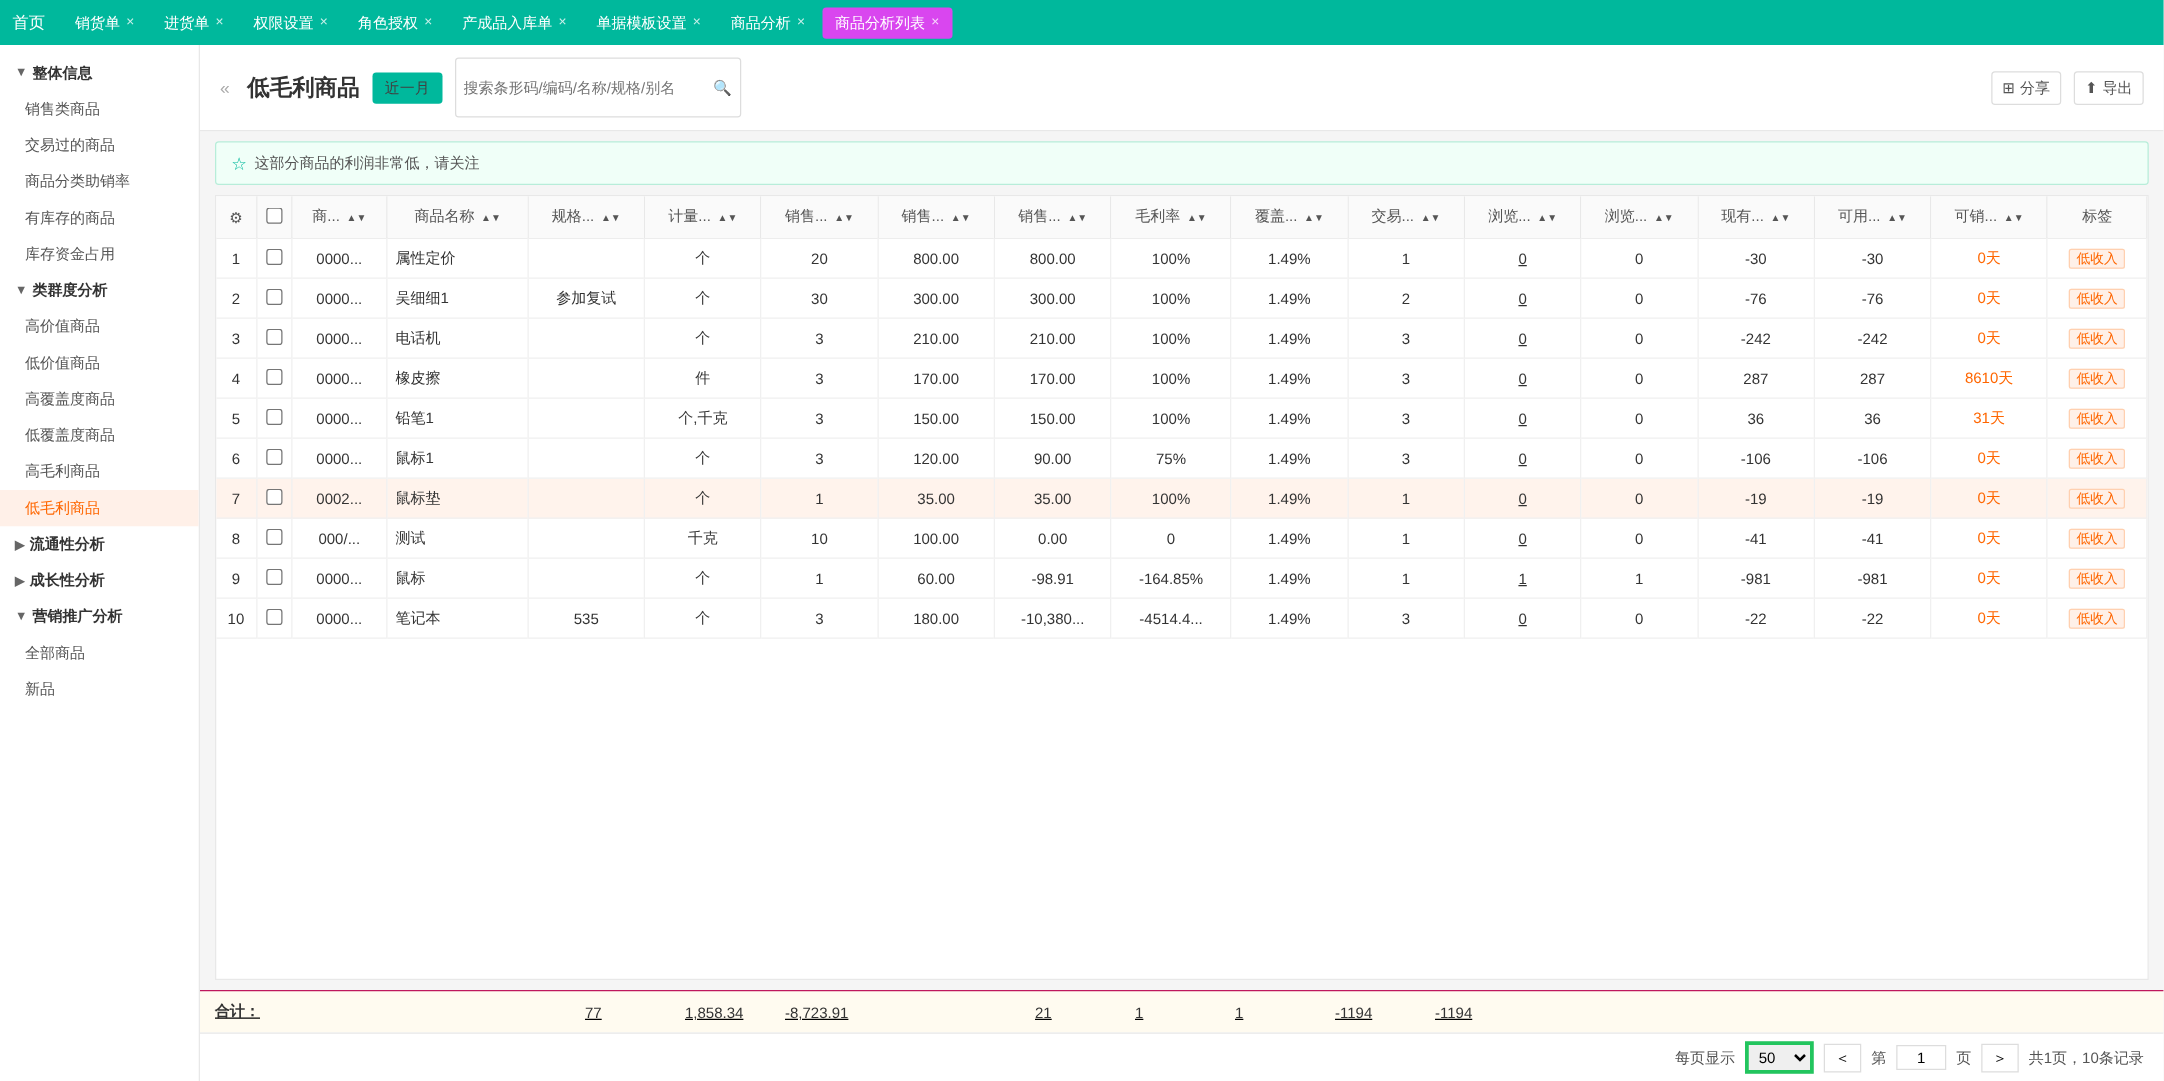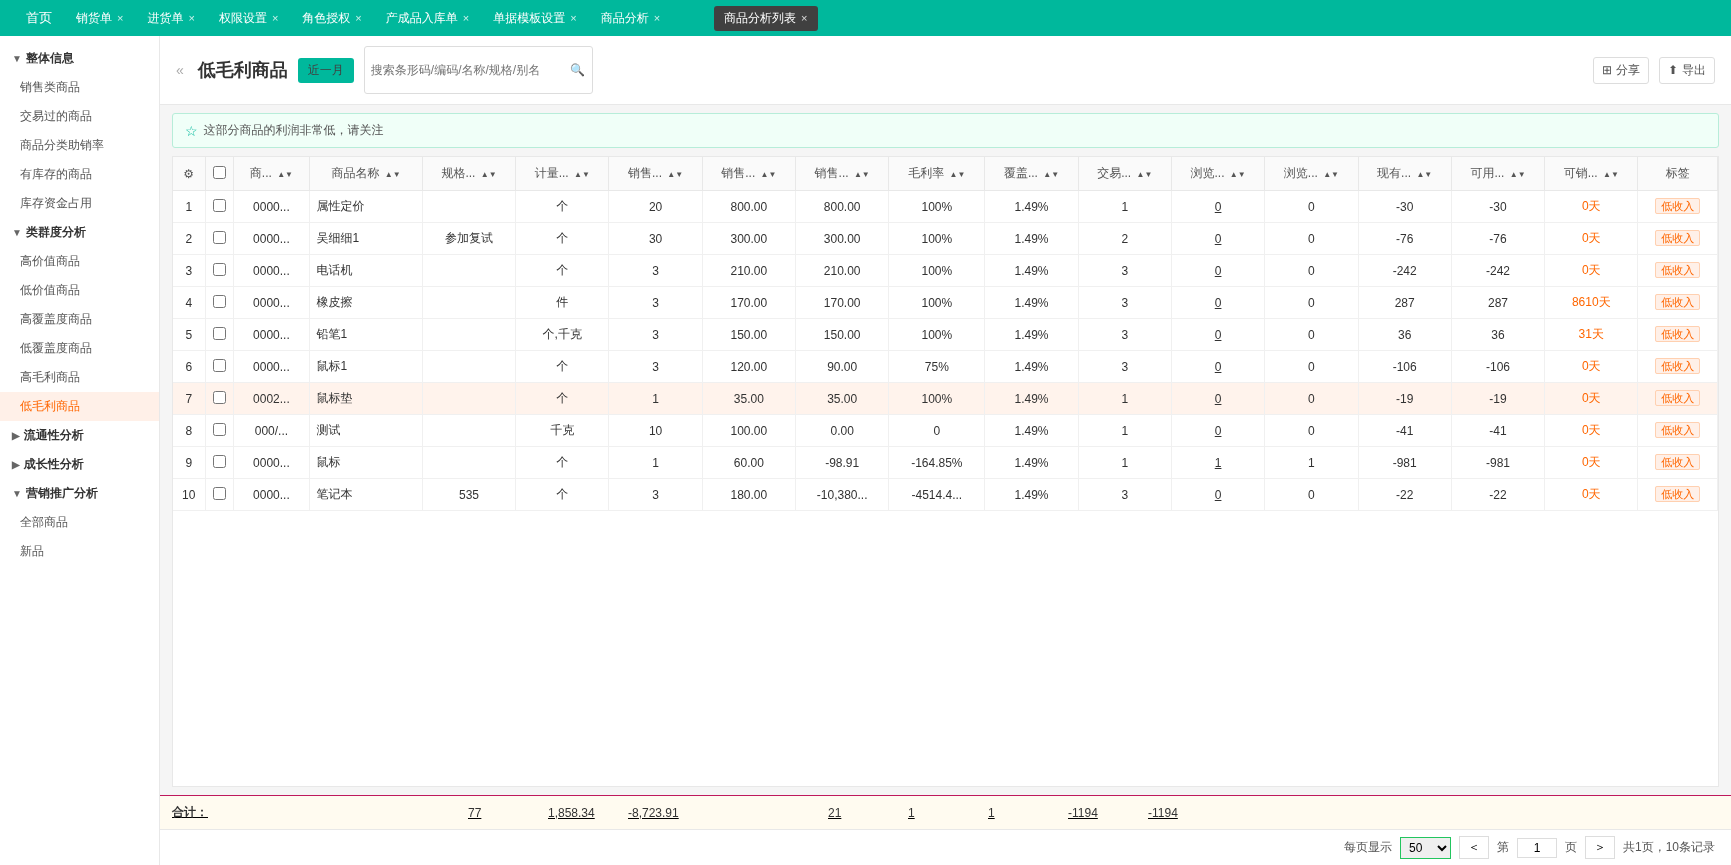--- a/index.html
+++ b/index.html
@@ -4,35 +4,35 @@
   <style>
     * { box-sizing: border-box; margin: 0; padding: 0; font-family: 'Microsoft YaHei', Arial, sans-serif; font-size: 12px; }
     body { background: #f5f5f5; overflow: hidden; width: 1731px; height: 865px; }
 
     
     .top-nav {
       background: #00b89c;
       height: 36px;
       display: flex;
       align-items: center;
-      padding: 0 16px;
+      padding: 0 0;
       gap: 4px;
     }
     .nav-item {
       color: #fff;
       padding: 4px 10px;
       cursor: pointer;
       border-radius: 3px;
       white-space: nowrap;
       font-size: 13px;
       display: flex;
       align-items: center;
       gap: 3px;
     }
-    .nav-item.active { background: #404040; margin-left: 40px; }
+    .nav-item.active { background: #d946ef; }
     .nav-close { font-size: 11px; margin-left: 2px; opacity: 0.8; }
 
     
     .main-layout {
       display: flex;
       height: calc(865px - 36px);
     }
 
     
     .sidebar {
@@ -211,21 +211,21 @@
       border-top: 1px solid #e8e8e8;
       padding: 6px 16px;
       display: flex;
       align-items: center;
       justify-content: flex-end;
       gap: 8px;
       font-size: 12px;
       color: #555;
     }
     .page-size-select {
-      border: 1px solid #22c55e;
+      border: 3px solid #22c55e;
       padding: 2px 4px;
       font-size: 12px;
     }
     .page-btn {
       border: 1px solid #ddd;
       background: #fff;
       padding: 2px 8px;
       cursor: pointer;
       font-size: 12px;
     }

